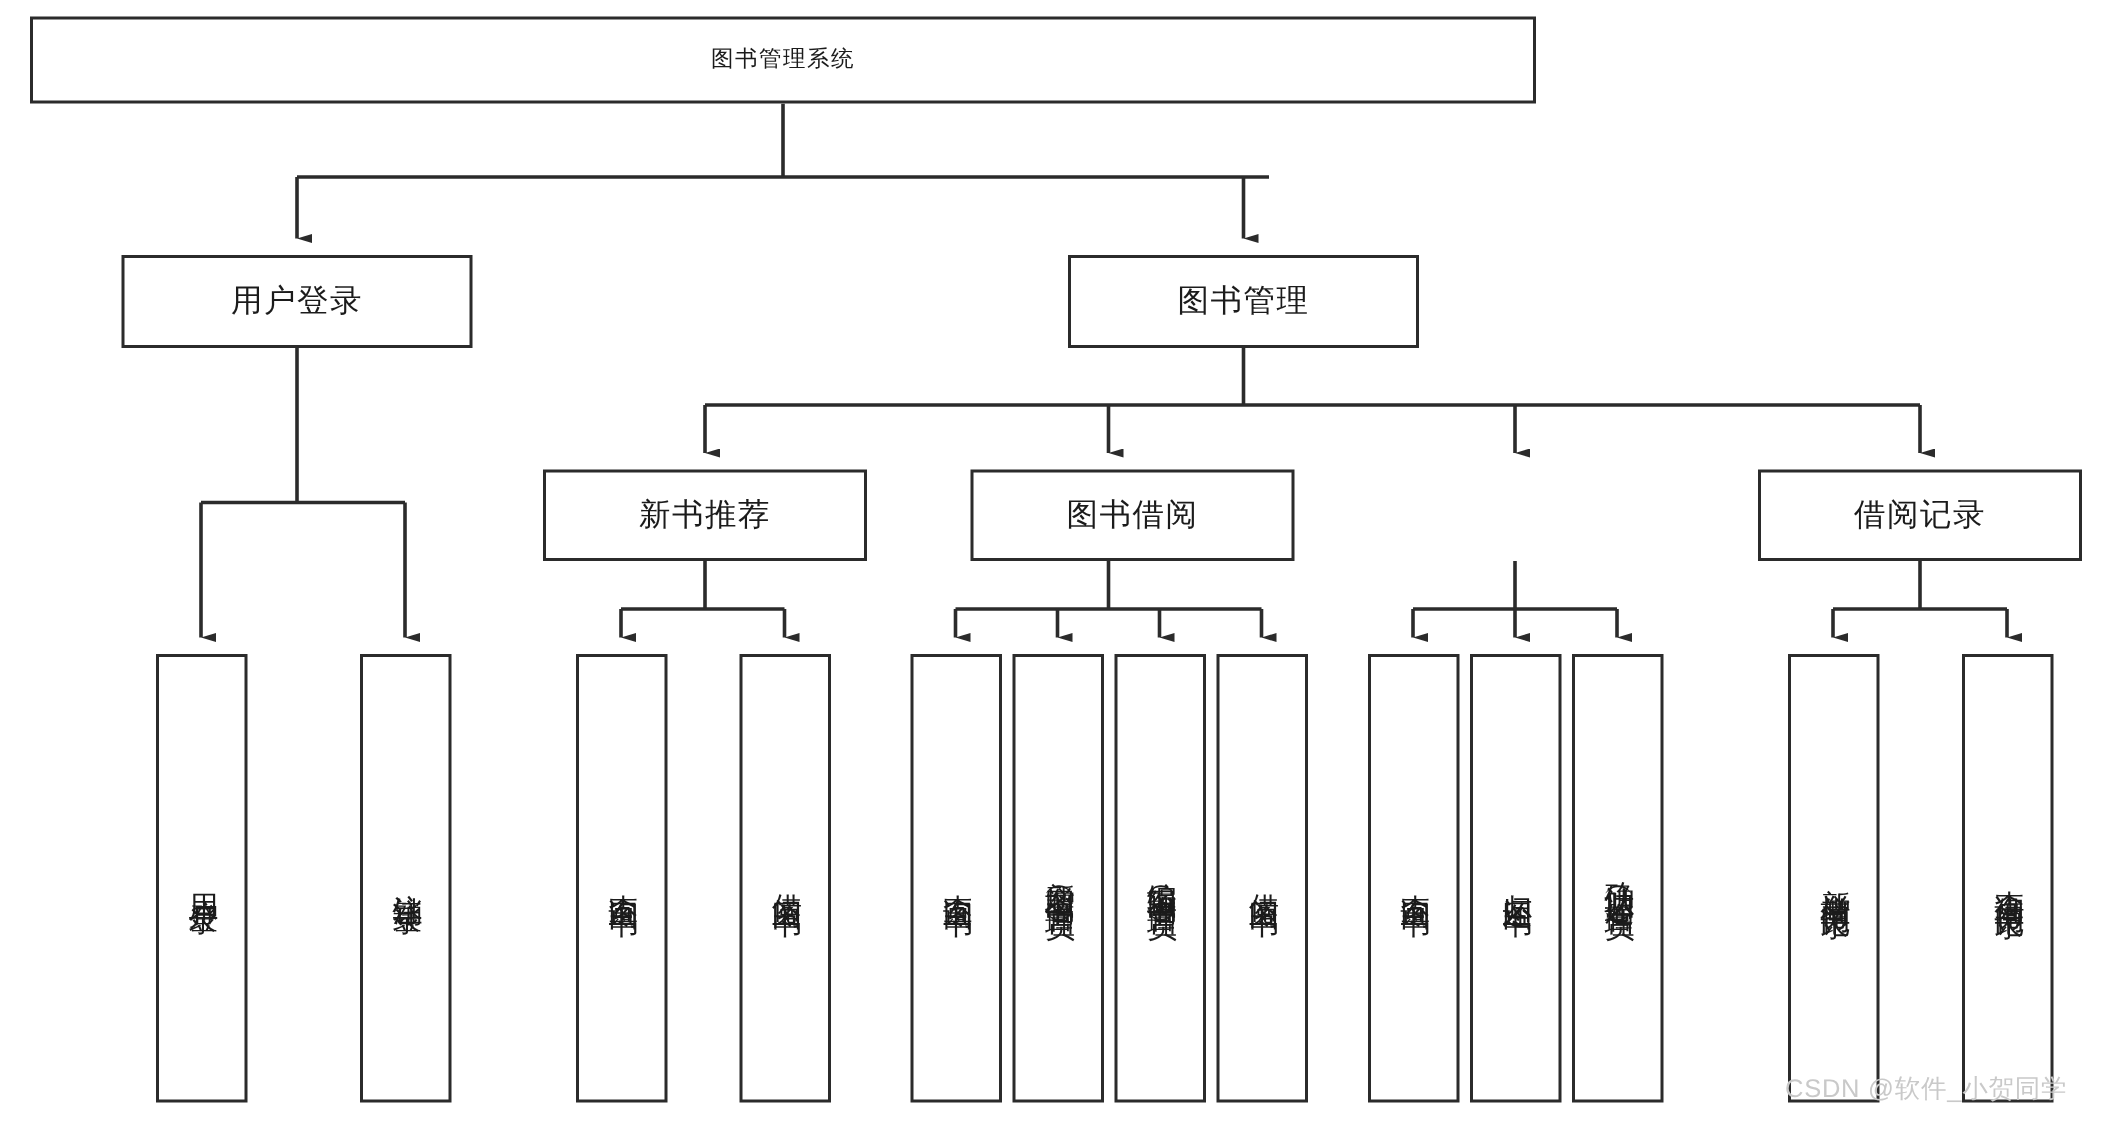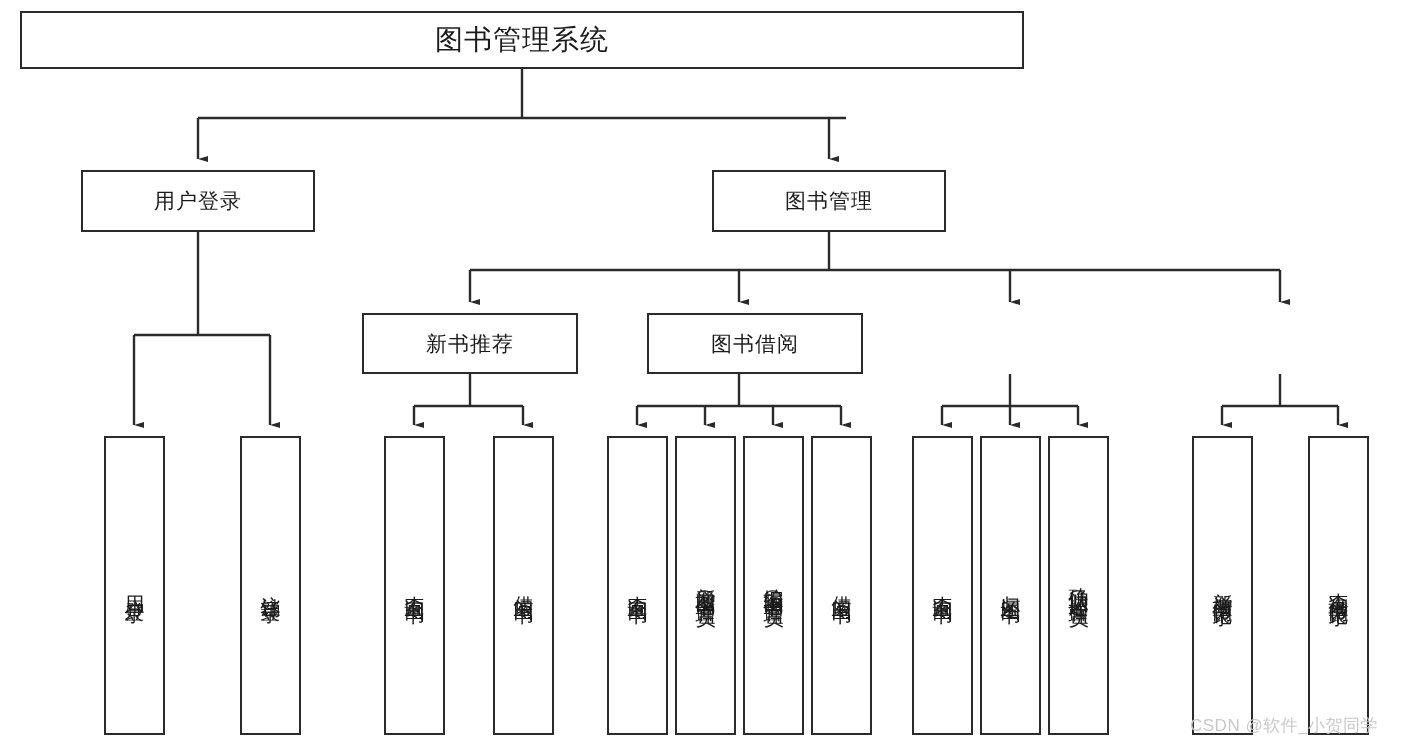--- a/index.html
+++ b/index.html
@@ -31,21 +31,21 @@
     justify-content:center;
     color:#1b1b1b;
   }
   .node.h{
     
     font-size:21px;
     letter-spacing:1px;
     line-height:1.2;
   }
   .node.root{
-    font-size:28px;
+    font-size:15px;
   }
   .node.v{
     
     font-size:20px;
     line-height:1.06;
     padding:6px 0;
   }
   .vtext{
     writing-mode:vertical-rl;
     text-orientation:upright;
@@ -128,20 +128,23 @@
   <div class="node h" style="left:362px;top:313px;width:216px;height:61px;">
     <span>新书推荐</span>
   </div>
 
   <div class="node h" style="left:712px;top:170px;width:234px;height:62px;">
     <span>图书管理</span>
   </div>
   <div class="node h" style="left:631px;top:313px;width:216px;height:61px;margin-left:16px;">
     <span>图书借阅</span>
   </div>
+  <div class="node h" style="left:1172px;top:313px;width:216px;height:61px;">
+    <span>借阅记录</span>
+  </div>
 
   <div class="node v" style="left:104px;top:436px;width:61px;height:299px;">
     <span class="vtext">用户登录</span>
   </div>
   <div class="node v" style="left:240px;top:436px;width:61px;height:299px;">
     <span class="vtext">注销登录</span>
   </div>
 
   <div class="node v" style="left:384px;top:436px;width:61px;height:299px;">
     <span class="vtext">查询图书</span>

